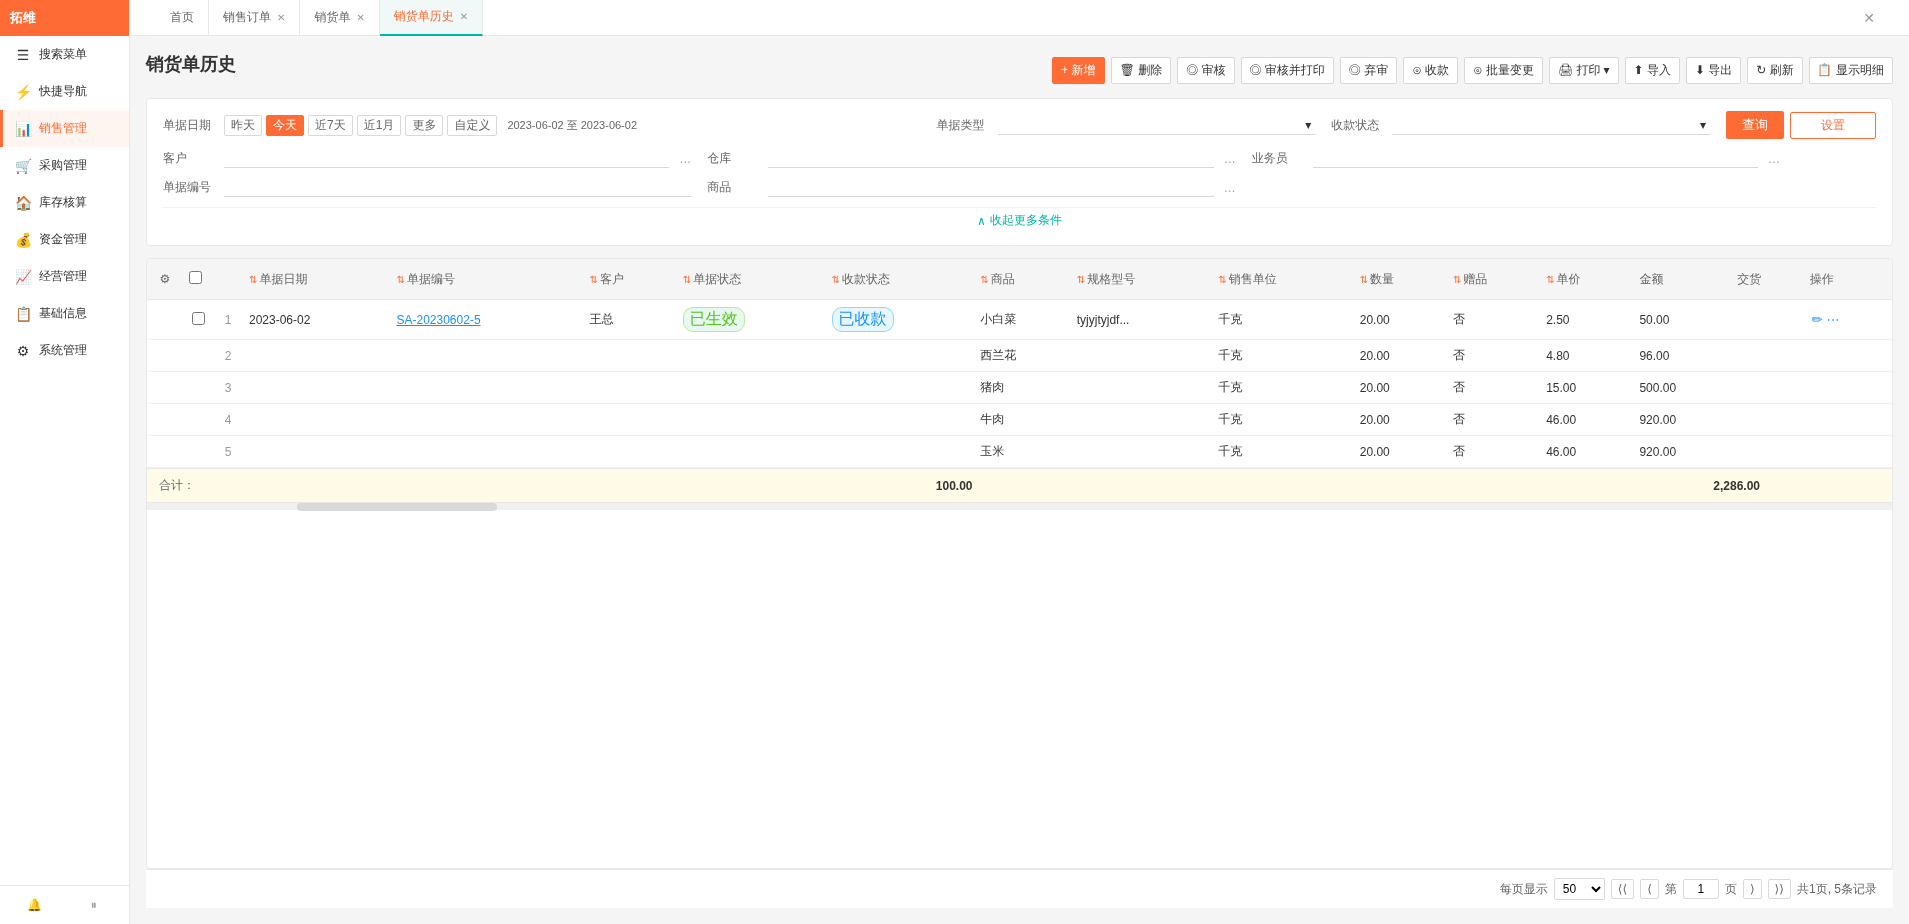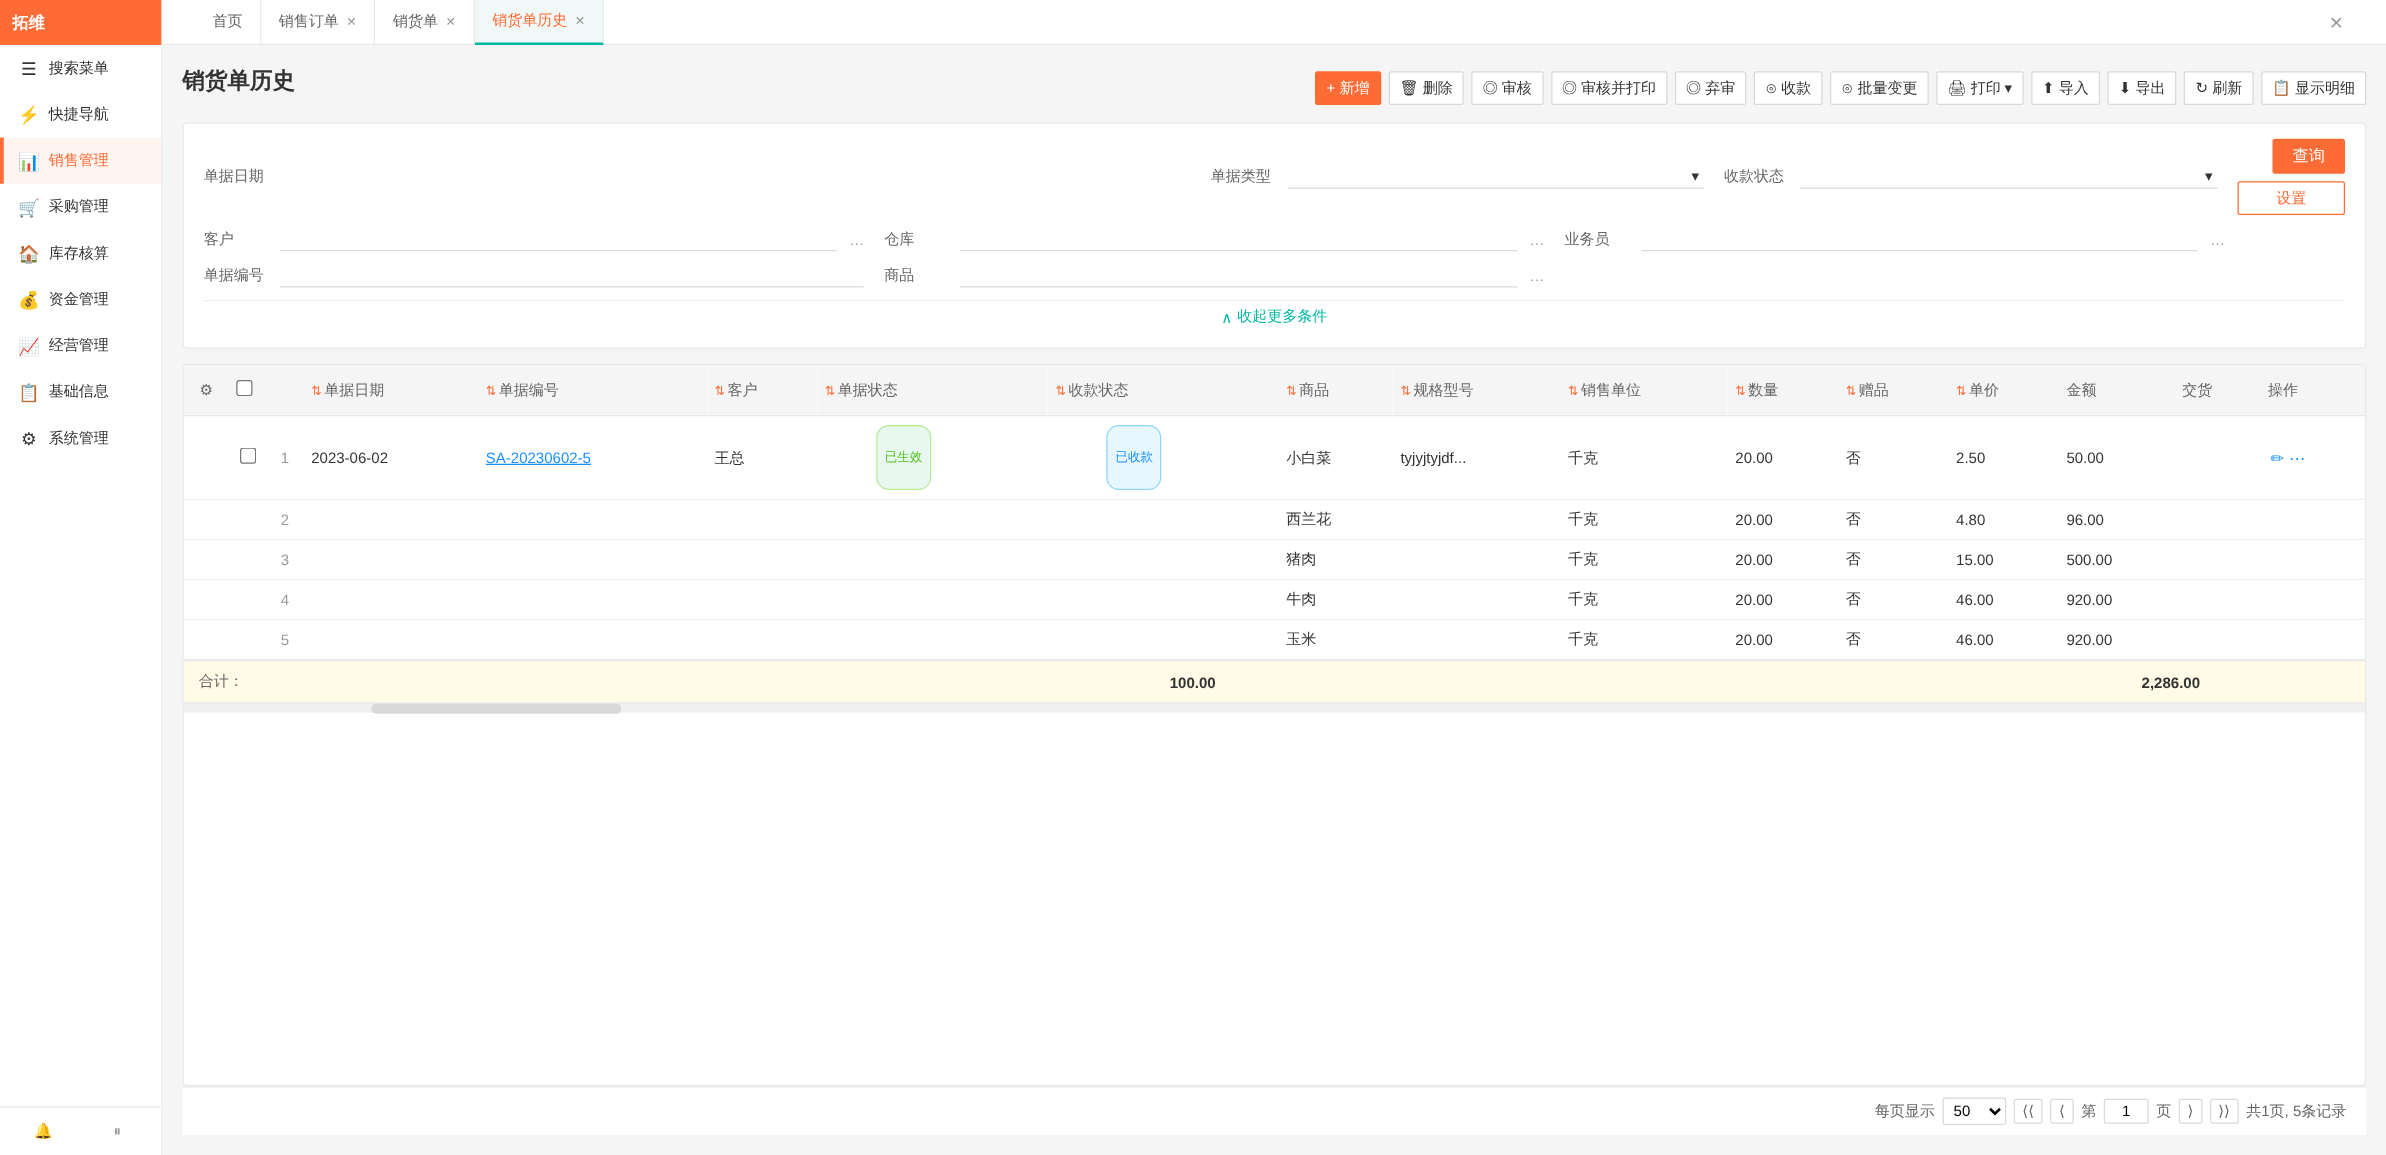--- a/index.html
+++ b/index.html
@@ -233,21 +233,21 @@
     .setting-btn {
       background: #fff;
       color: #ff6b35;
       border: 1px solid #ff6b35;
       padding: 4px 30px;
       border-radius: 2px;
       cursor: pointer;
     }
     .query-setting-col {
       display: flex;
-      flex-direction: column;
+      flex-direction: row;
       gap: 6px;
       align-items: flex-end;
     }
 
     
     .table-container {
       background: #fff;
       border: 1px solid #e8e8e8;
       border-radius: 4px;
       flex: 1;
@@ -270,24 +270,23 @@
       position: relative;
     }
     th .sort-icon { color: #ff6b35; font-size: 10px; margin-right: 2px; }
     td {
       padding: 7px 6px;
       border-bottom: 1px solid #f0f0f0;
       color: #333;
     }
     .badge {
       display: inline-block;
-      padding: 18px 6px;
+      padding: 1px 6px;
       border-radius: 10px;
-      font-size: 10px;
-      margin-left: 41px;
+      font-size: 16px;
     }
     .badge-green { background: #e8f7f0; color: #52c41a; border: 1px solid #b7eb8f; }
     .badge-blue { background: #e6f7ff; color: #1890ff; border: 1px solid #91d5ff; }
     .link-text { color: #1890ff; cursor: pointer; text-decoration: underline; }
     .op-btn {
       color: #1890ff;
       cursor: pointer;
       margin: 0 2px;
       font-size: 13px;
     }
@@ -455,20 +454,29 @@
         <button class="toolbar-btn">↻ 刷新</button>
         <button class="toolbar-btn">📋 显示明细</button>
       </div>
     </div>
 
     <div class="filter-panel">
 
       <div class="filter-row">
         <div class="filter-item" style="flex:2;">
           <span class="filter-label">单据日期</span>
+          <div class="date-filter">
+            <button class="date-btn">昨天</button>
+            <button class="date-btn active">今天</button>
+            <button class="date-btn">近7天</button>
+            <button class="date-btn">近1月</button>
+            <button class="date-btn">更多</button>
+            <button class="date-btn">自定义</button>
+            <span class="date-range" style="margin-left:6px;">2023-06-02 至 2023-06-02</span>
+          </div>
         </div>
         <div class="filter-item">
           <span class="filter-label">单据类型</span>
           <div class="filter-select">
             <span></span>
             <span>▾</span>
           </div>
         </div>
         <div class="filter-item">
           <span class="filter-label">收款状态</span>

